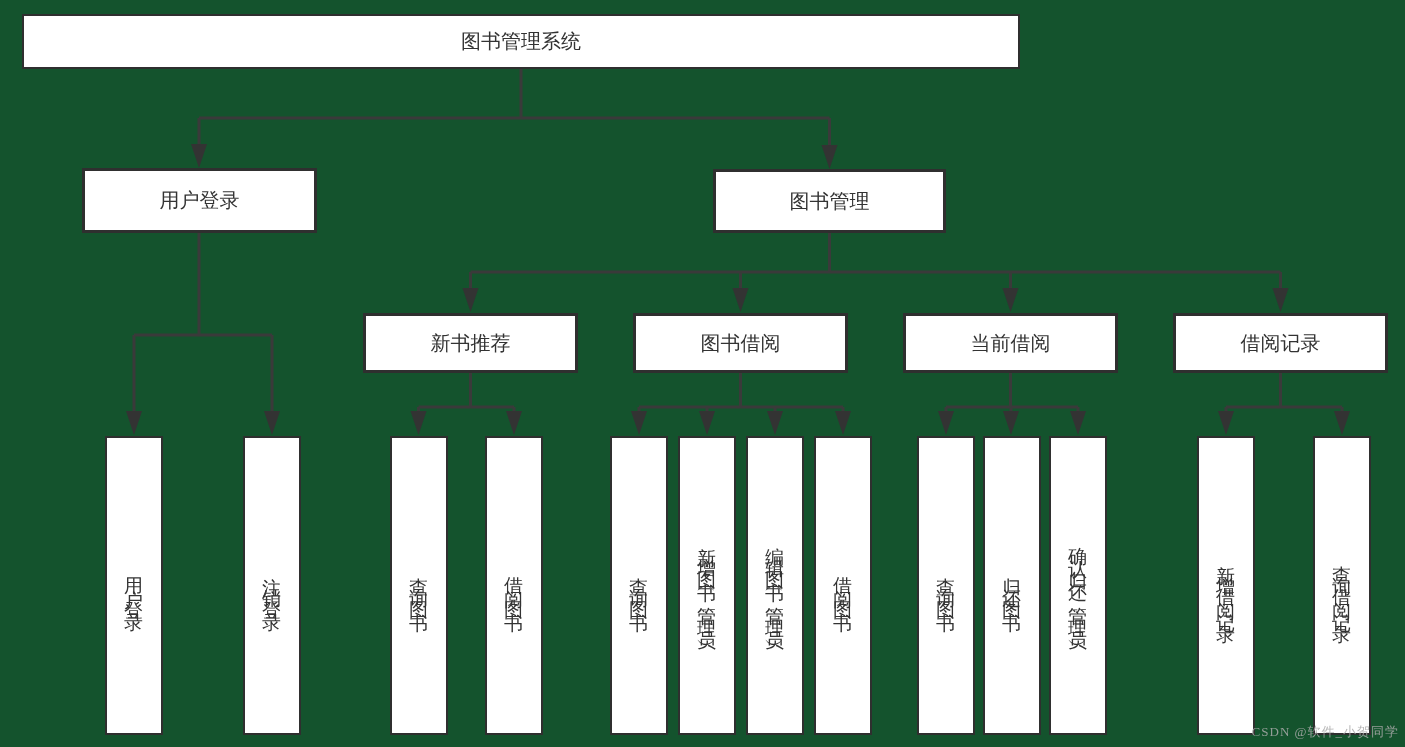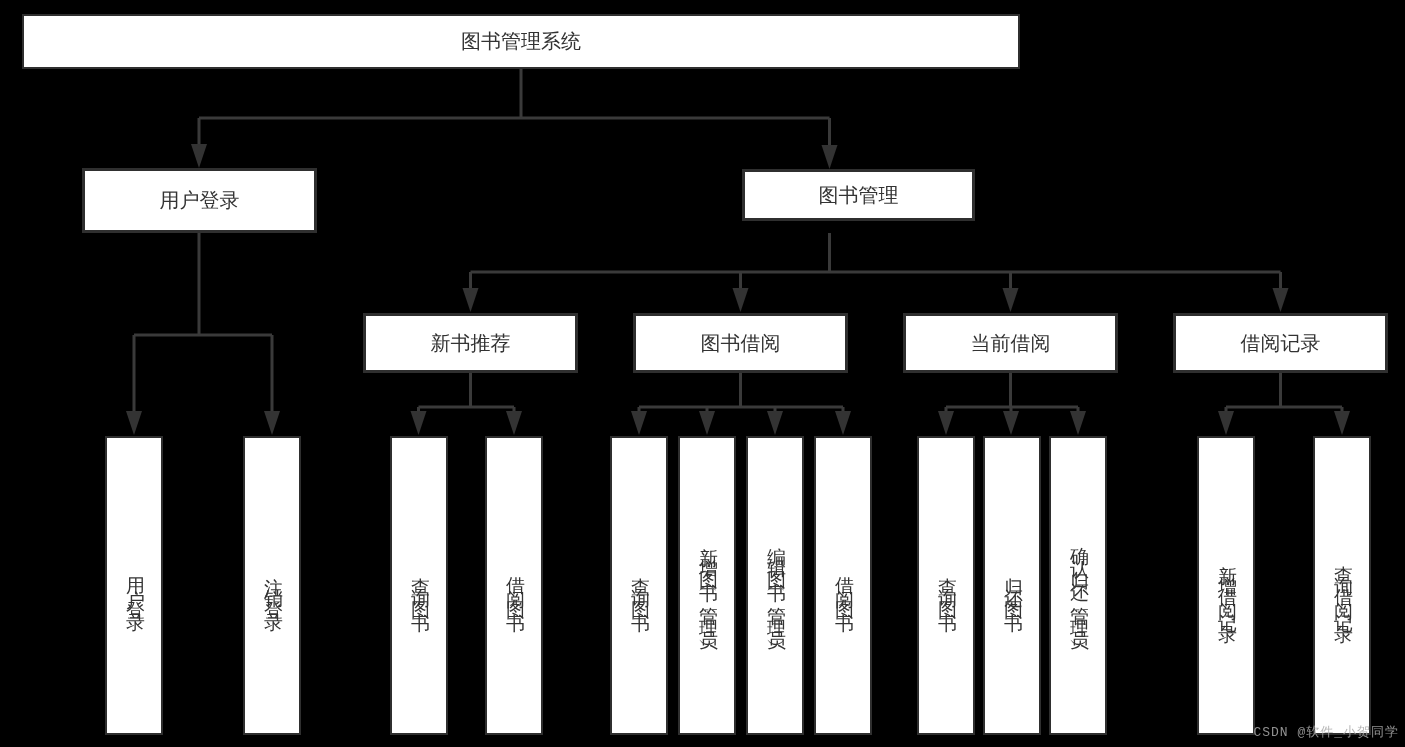--- a/index.html
+++ b/index.html
@@ -1,20 +1,20 @@
 <!DOCTYPE html>
 <html><head>
 <meta charset="utf-8">
 <style>
   html,body{margin:0;padding:0;background:#ffffff;}
   #canvas{
     position:relative;
     width:1405px;height:747px;
-    background:#000000;
-    font-family:Liberation Mono, monospace;
+    background:#14532d;
+    font-family:Liberation Serif, serif;
     overflow:hidden;
   }
   #wires{position:absolute;left:0;top:0;z-index:0;}
   .box{
     position:absolute;
     background:#ffffff;
     border:3px solid #2f2f2f;
     box-sizing:border-box;
     display:flex;align-items:center;justify-content:center;
     color:#333333;
@@ -114,21 +114,21 @@
     </g>
   </svg>
 
   <div class="box root" style="left:22px;top:14px;width:998px;height:55px">
     <span>图书管理系统</span>
   </div>
 
   <div class="box lvl" style="left:82px;top:168px;width:235px;height:65px">
     <span>用户登录</span>
   </div>
-  <div class="box lvl" style="left:742px;top:169px;width:233px;height:52px">
+  <div class="box lvl" style="left:713px;top:169px;width:233px;height:64px">
     <span>图书管理</span>
   </div>
 
   <div class="box lvl" style="left:363px;top:313px;width:215px;height:60px">
     <span>新书推荐</span>
   </div>
   <div class="box lvl" style="left:633px;top:313px;width:215px;height:60px">
     <span>图书借阅</span>
   </div>
   <div class="box lvl" style="left:903px;top:313px;width:215px;height:60px">

